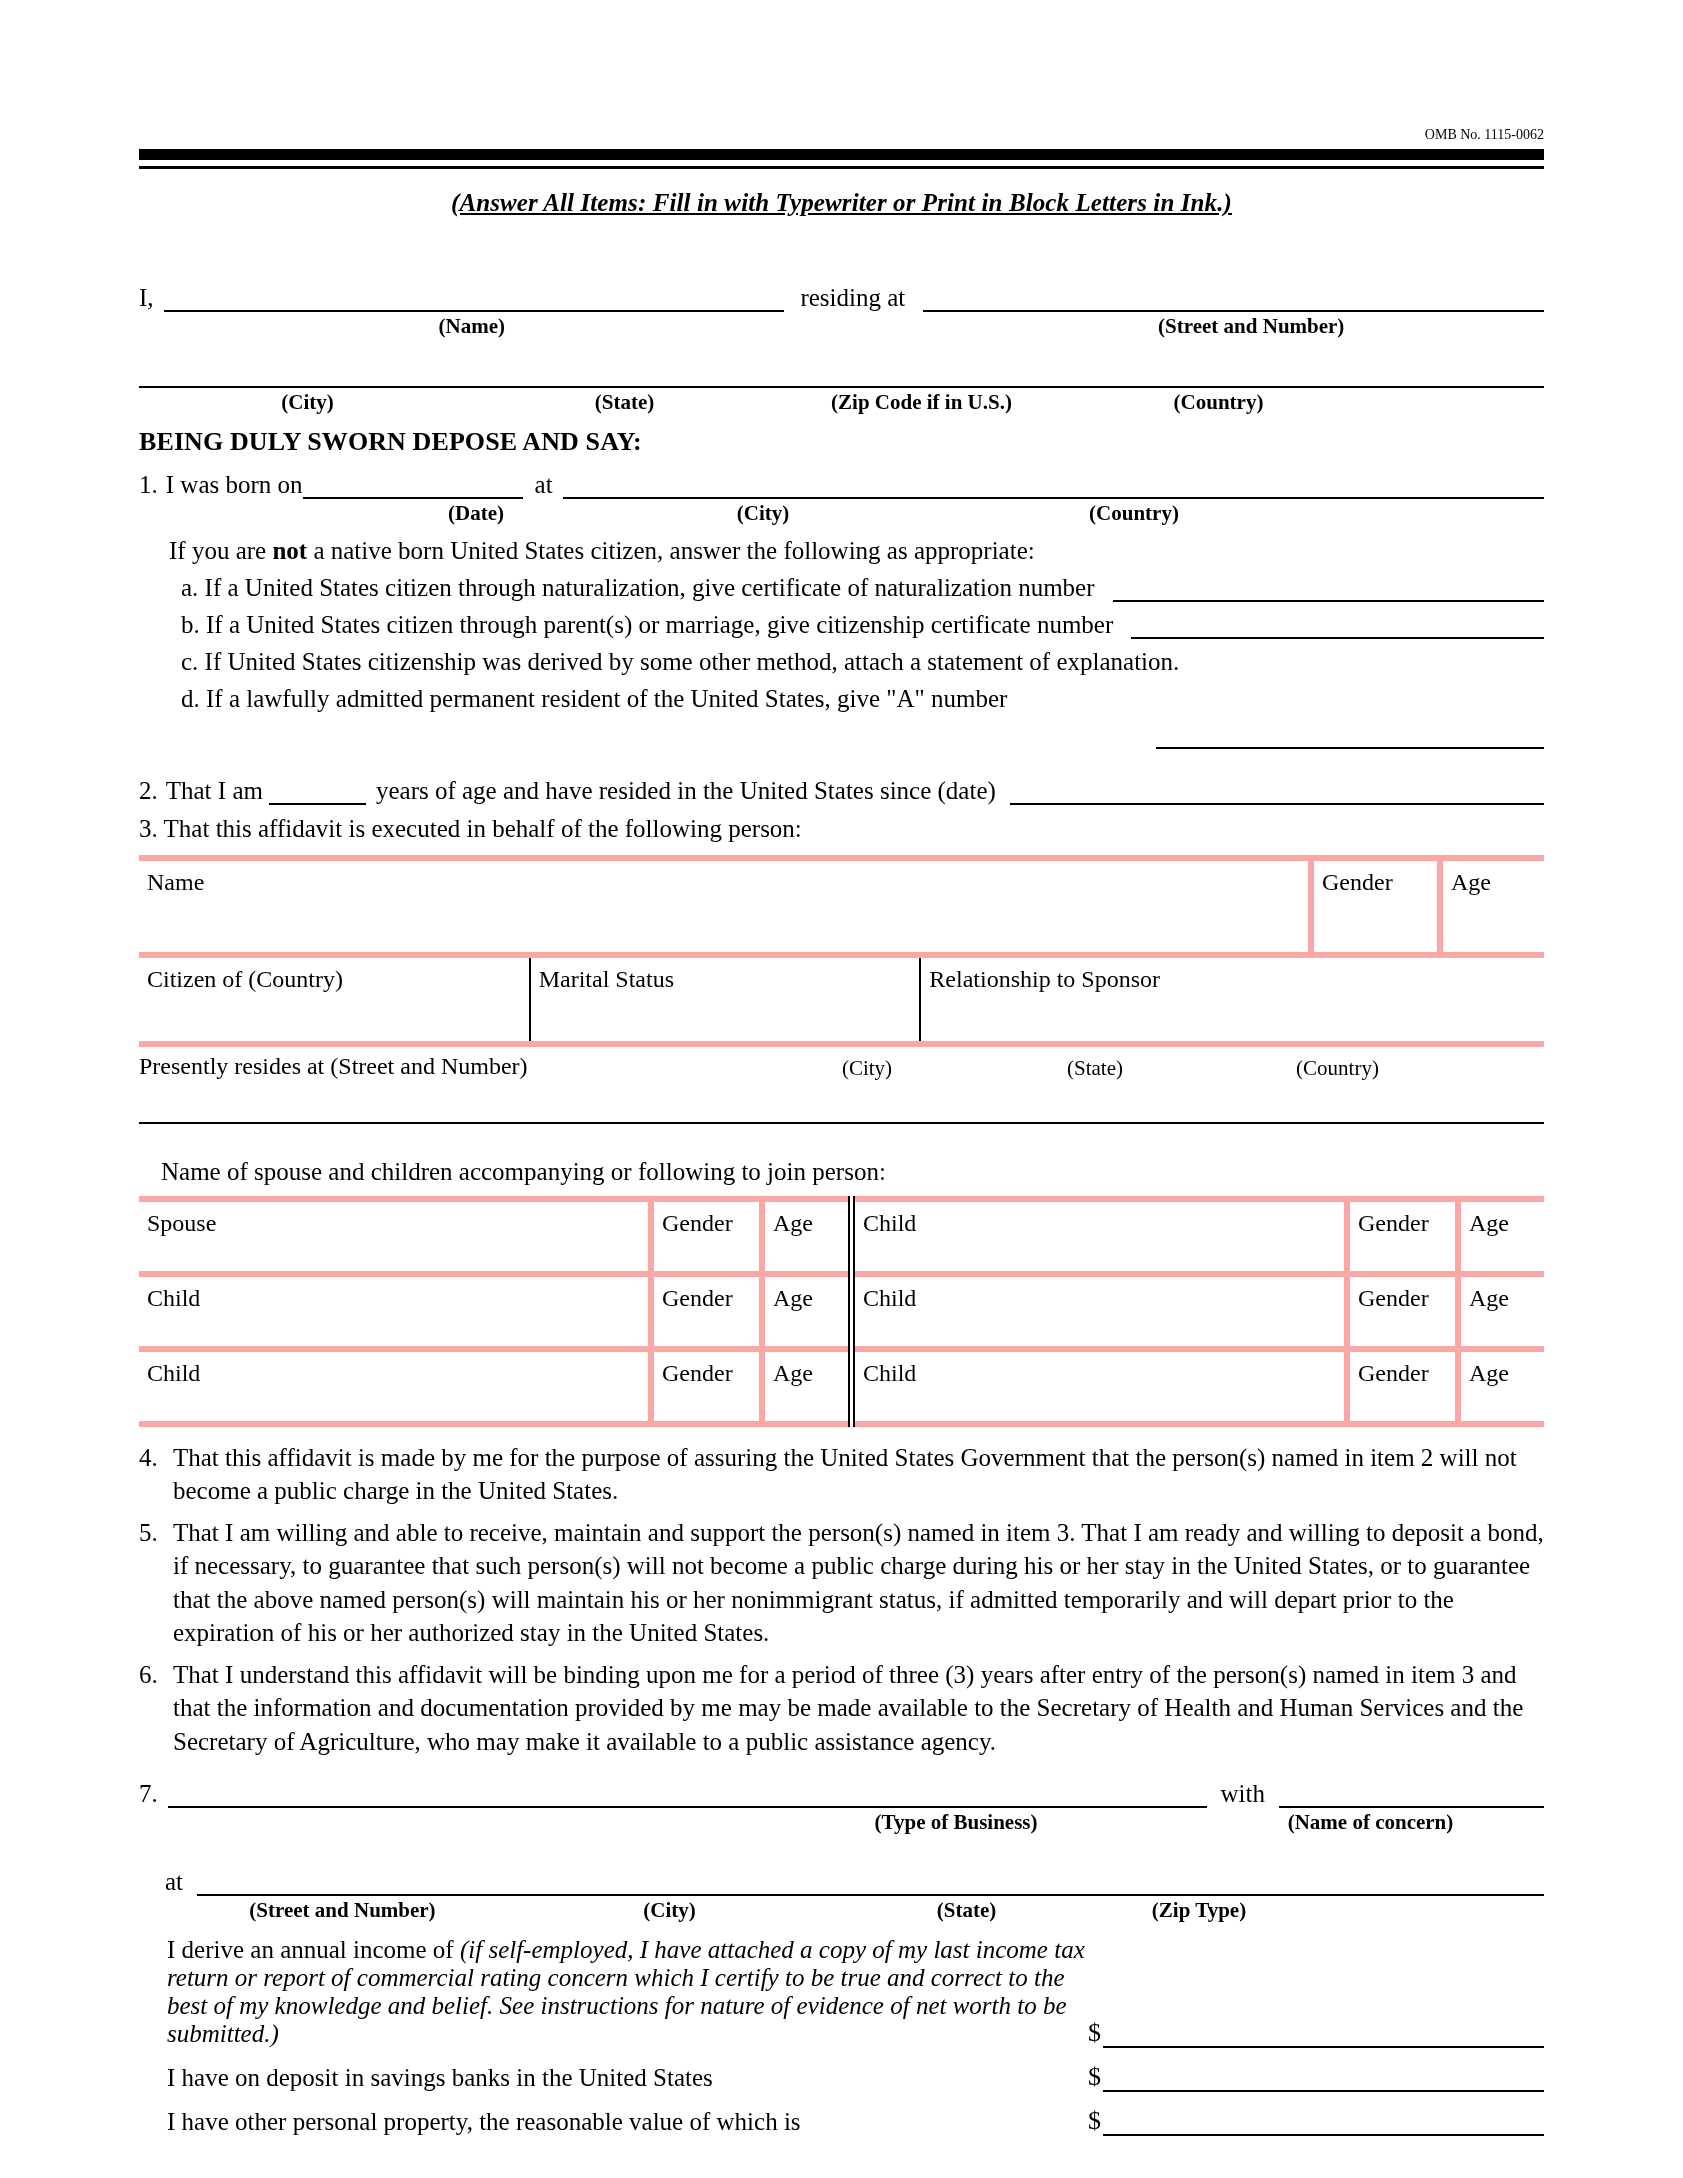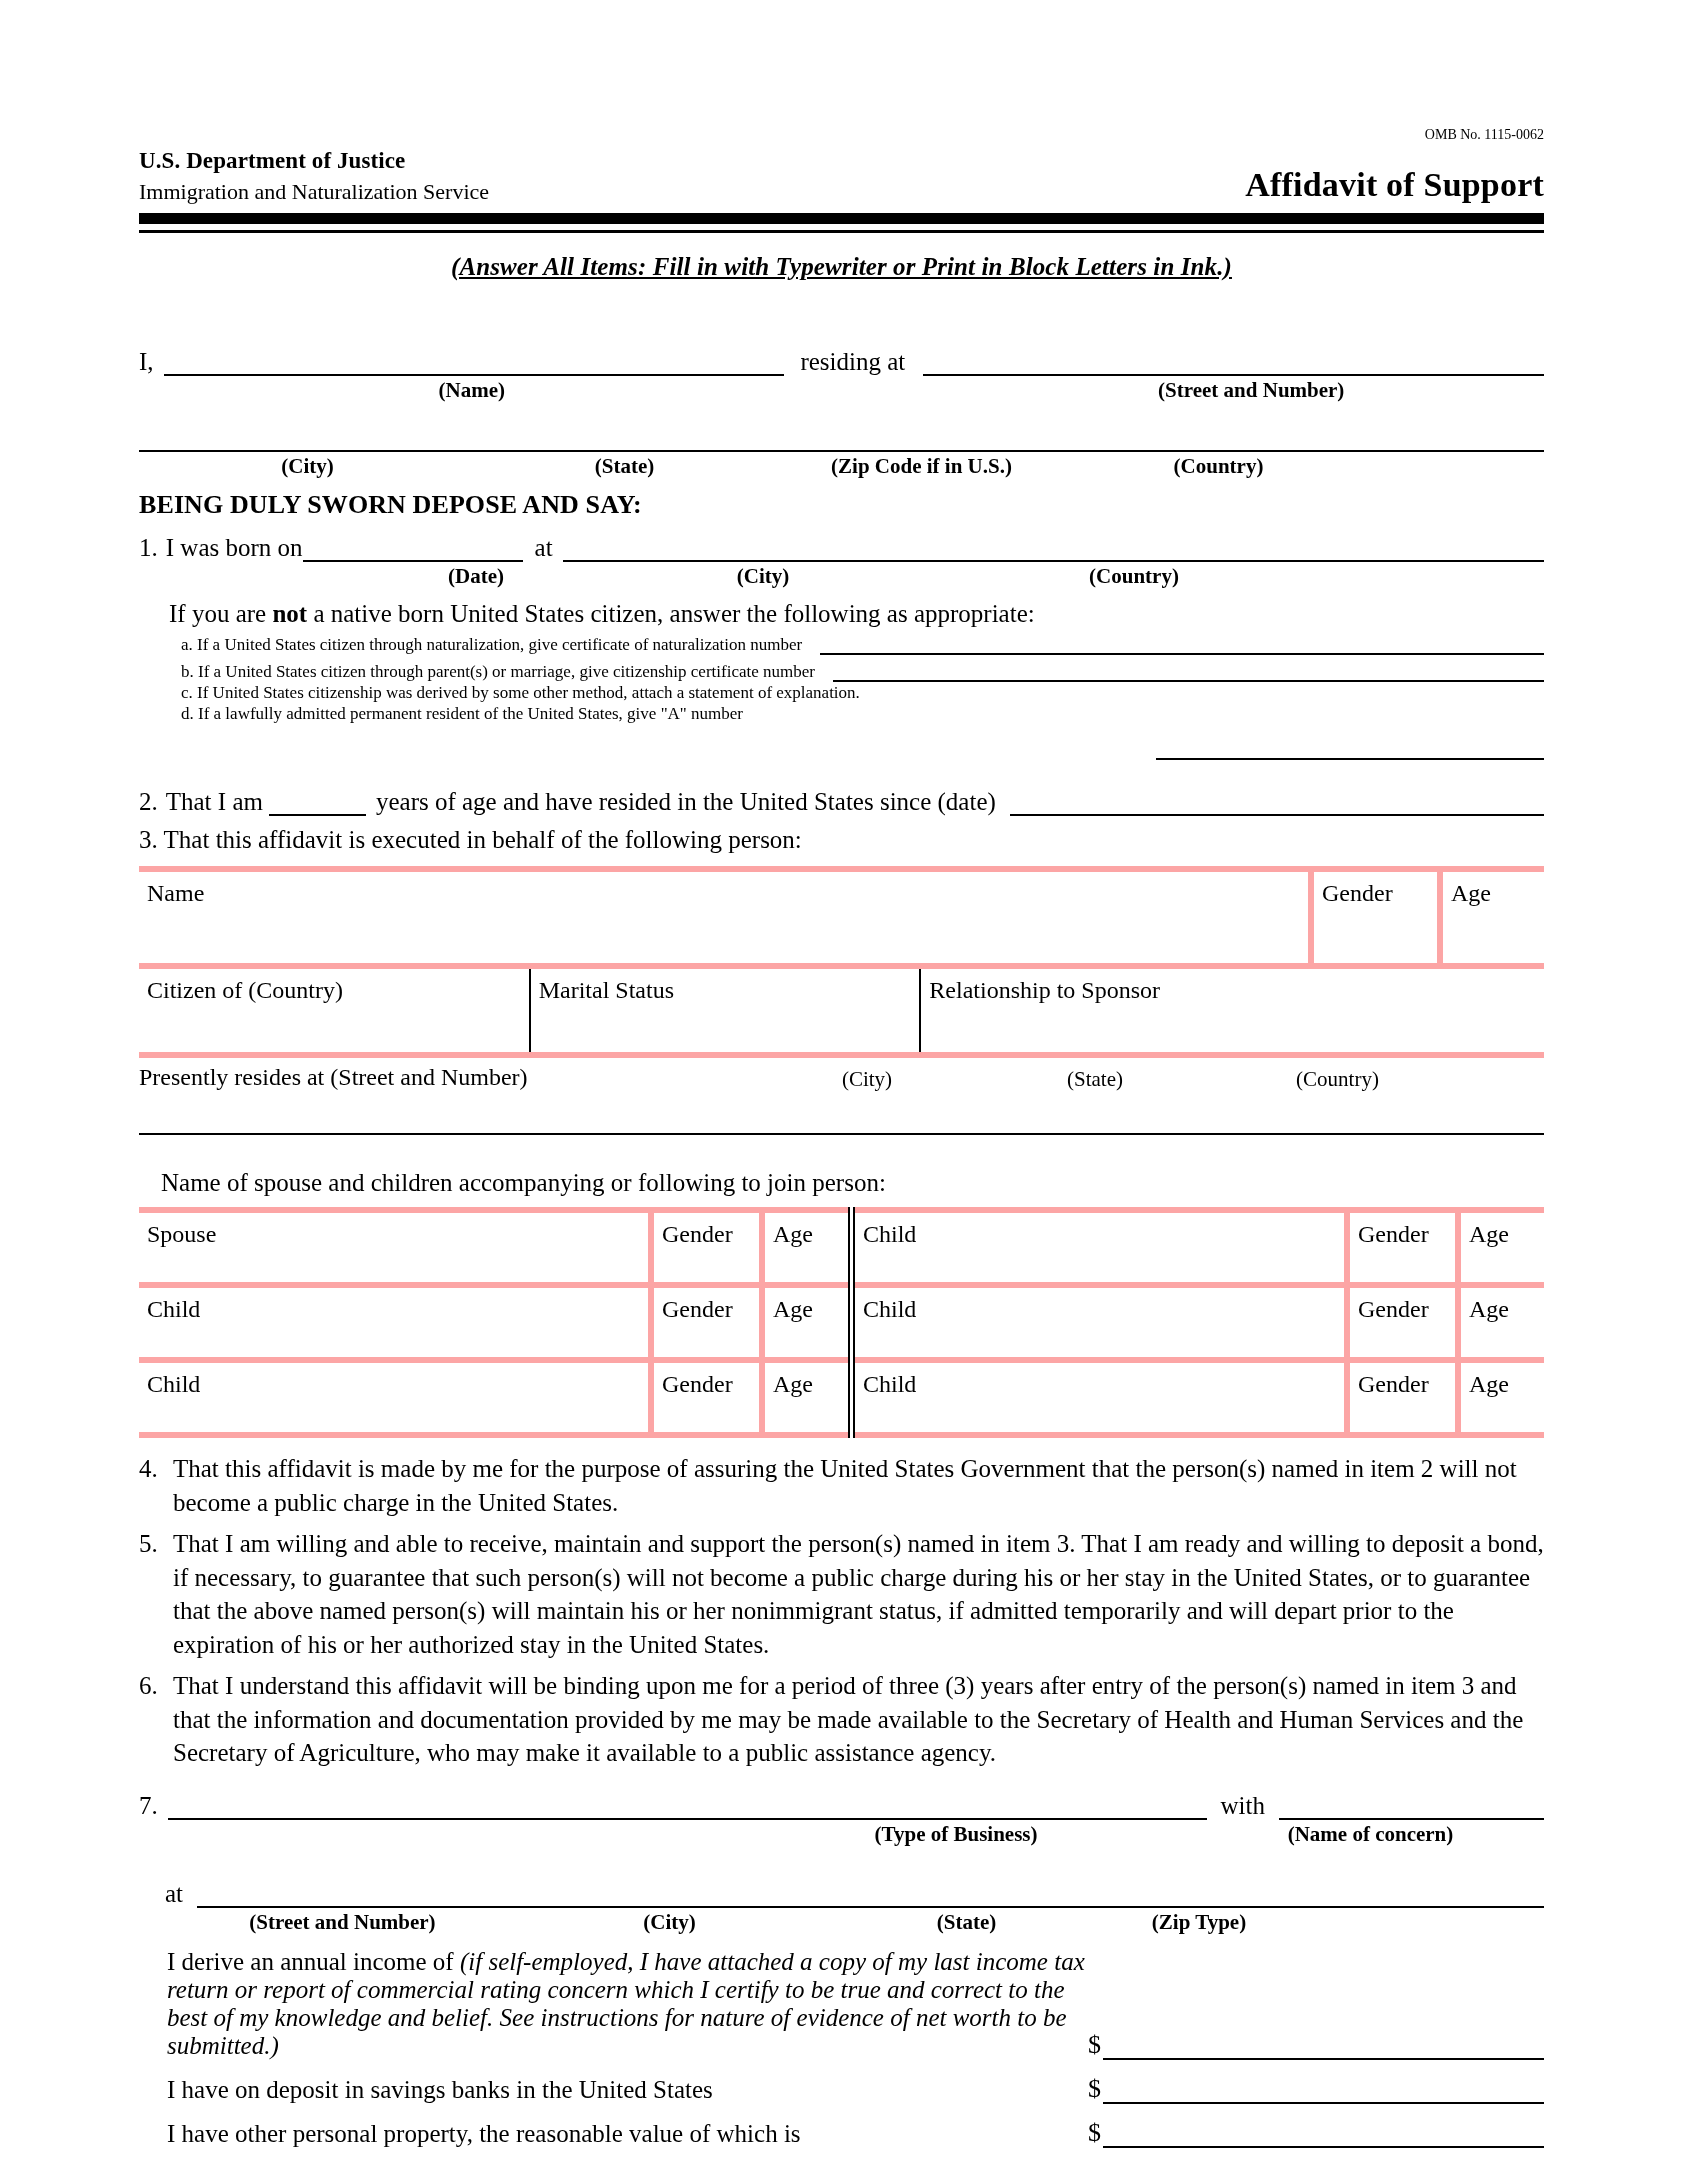--- a/index.html
+++ b/index.html
@@ -109,22 +109,22 @@
     margin-top: 12px;
     letter-spacing: 0.1px;
   }
 
   
   .item {
     font-size: 25px;
     margin-top: 14px;
   }
   .sub {
-    font-size: 17px;
-    margin-top: 1px;
+    font-size: 25px;
+    margin-top: 9px;
     display: flex;
     align-items: flex-end;
   }
   .indent1 { padding-left: 30px; }
   .indent2 { padding-left: 42px; }
 
   
   table.grid {
     width: 100%;
     border-collapse: collapse;
@@ -167,27 +167,20 @@
   b.strong { font-weight: bold; }
   i.em { font-style: italic; }
 </style>
 </head>
 <body>
 
 <div class="page">
 
   <div class="omb">OMB No. 1115-0062</div>
 
-  <div class="head-row">
-    <div class="agency">
-      <div class="dept">U.S. Department of Justice</div>
-      <div class="svc">Immigration and Naturalization Service</div>
-    </div>
-    <div class="form-title">Affidavit of Support</div>
-  </div>
 
   <div class="rule-thick"></div>
   <div class="rule-thin"></div>
 
   <div class="instruction">(Answer All Items: Fill in with Typewriter or Print in Block Letters in Ink.)</div>
 
   <div class="block-i">
     <div class="row">
       <span class="txt">I,</span>
       <span style="width:10px"></span>

